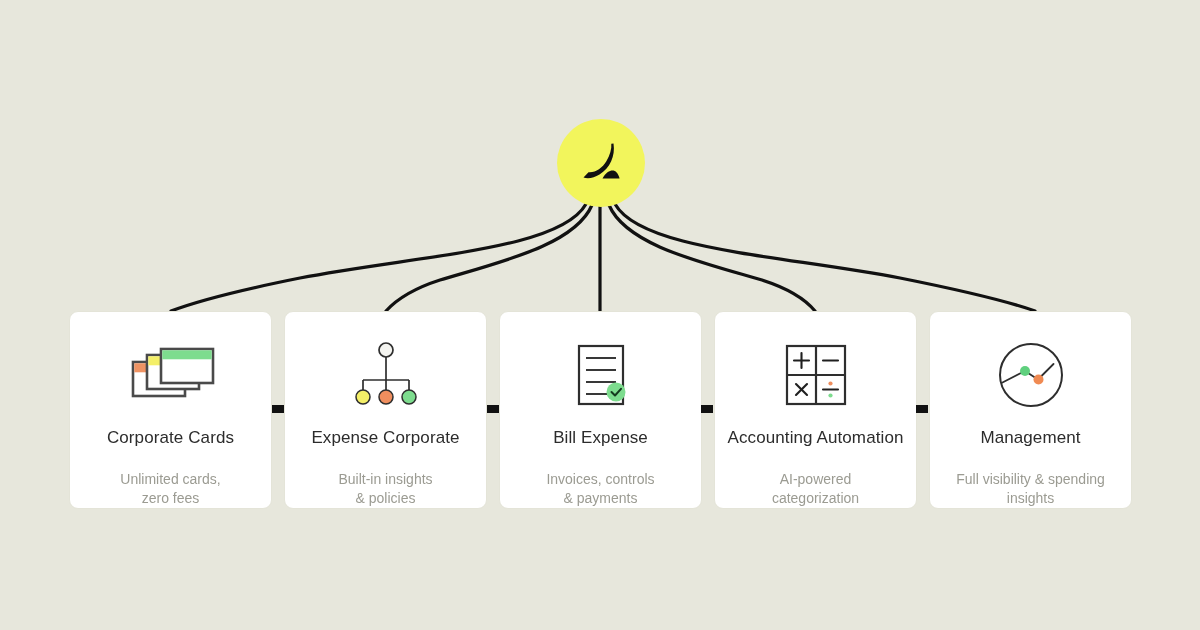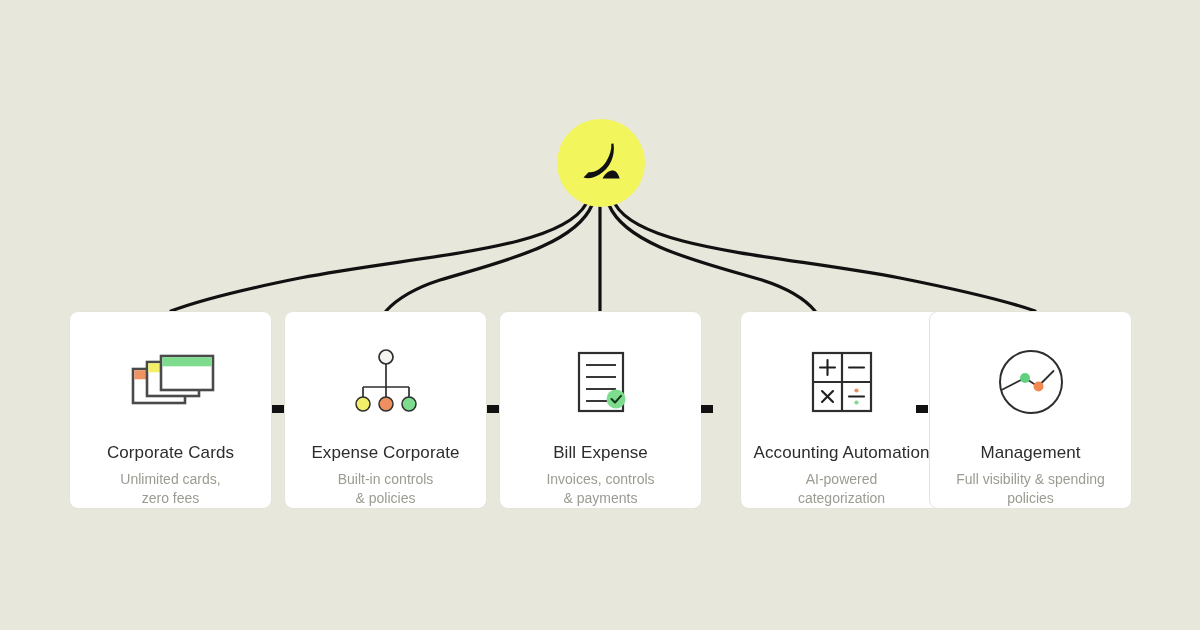--- a/index.html
+++ b/index.html
@@ -53,21 +53,21 @@
     line-height:20px;
     margin-top:17px;
     letter-spacing:.1px;
     white-space:nowrap;
   }
   .card-sub{
     font-size:14px;
     color:#9b9b92;
     text-align:center;
     line-height:19px;
-    margin-top:7px;
+    margin-top:22px;
     padding:0 8px;
   }
   .card-sub span{display:block;}
 
   
   .link-bar{
     position:absolute;
     top:405px;
     width:12px;height:8px;
     background:#111111;
@@ -133,21 +133,21 @@
           <line x1="65" y1="38" x2="65" y2="48"></line>
         </g>
         <circle cx="42" cy="8" r="7" fill="#f4f4f0" stroke="#2e2e2e" stroke-width="1.7"></circle>
         <circle cx="19" cy="55" r="7" fill="#f4ef68" stroke="#2e2e2e" stroke-width="1.5"></circle>
         <circle cx="42" cy="55" r="7" fill="#ef8e5e" stroke="#2e2e2e" stroke-width="1.5"></circle>
         <circle cx="65" cy="55" r="7" fill="#7ddc8e" stroke="#2e2e2e" stroke-width="1.5"></circle>
       </svg>
     </div>
     <div class="card-title">Expense Corporate</div>
     <div class="card-sub">
-      <span>Built-in controls</span>
+      <span>Built-in insights</span>
       <span>&amp; policies</span>
     </div>
   </div>
 
   <div class="card" style="left:499px">
     <div class="card-icon">
       <svg width="70" height="70" viewBox="0 0 70 70">
         <rect x="13" y="6" width="44" height="58" fill="#ffffff" stroke="#2e2e2e" stroke-width="2.2"></rect>
         <g stroke="#2e2e2e" stroke-width="1.9">
           <line x1="20" y1="18" x2="50" y2="18"></line>
@@ -159,21 +159,21 @@
         <path d="M45.5 52 L49 55.5 L55 48.8" stroke="#14391d" stroke-width="2" fill="none" stroke-linecap="round" stroke-linejoin="round"></path>
       </svg>
     </div>
     <div class="card-title">Bill Expense</div>
     <div class="card-sub">
       <span>Invoices, controls</span>
       <span>&amp; payments</span>
     </div>
   </div>
 
-  <div class="card" style="left:740px">
+  <div class="card" style="left:714px">
     <div class="card-icon">
       <svg width="66" height="66" viewBox="0 0 66 66">
         <rect x="4" y="4" width="58" height="58" fill="#ffffff" stroke="#2e2e2e" stroke-width="2.2"></rect>
         <line x1="33" y1="4" x2="33" y2="62" stroke="#2e2e2e" stroke-width="2.2"></line>
         <line x1="4" y1="33" x2="62" y2="33" stroke="#2e2e2e" stroke-width="2.2"></line>
 
         <g stroke="#1f1f1f" stroke-width="2.1" stroke-linecap="round">
           <line x1="11" y1="18.5" x2="26" y2="18.5"></line>
           <line x1="18.5" y1="11" x2="18.5" y2="26"></line>
 
@@ -200,17 +200,17 @@
       <svg width="70" height="70" viewBox="0 0 70 70">
         <circle cx="35" cy="35" r="31" fill="none" stroke="#2e2e2e" stroke-width="2"></circle>
         <path d="M6.5 42.5 L29 31 L42 39.5 L57.5 24" fill="none" stroke="#2e2e2e" stroke-width="1.8" stroke-linecap="round" stroke-linejoin="round"></path>
         <circle cx="29" cy="31" r="5" fill="#5fd07e"></circle>
         <circle cx="42.5" cy="39.5" r="5" fill="#f08a52"></circle>
       </svg>
     </div>
     <div class="card-title">Management</div>
     <div class="card-sub">
       <span>Full visibility &amp; spending</span>
-      <span>policies</span>
+      <span>insights</span>
     </div>
   </div>
 
 </div>
 
 </body></html>

